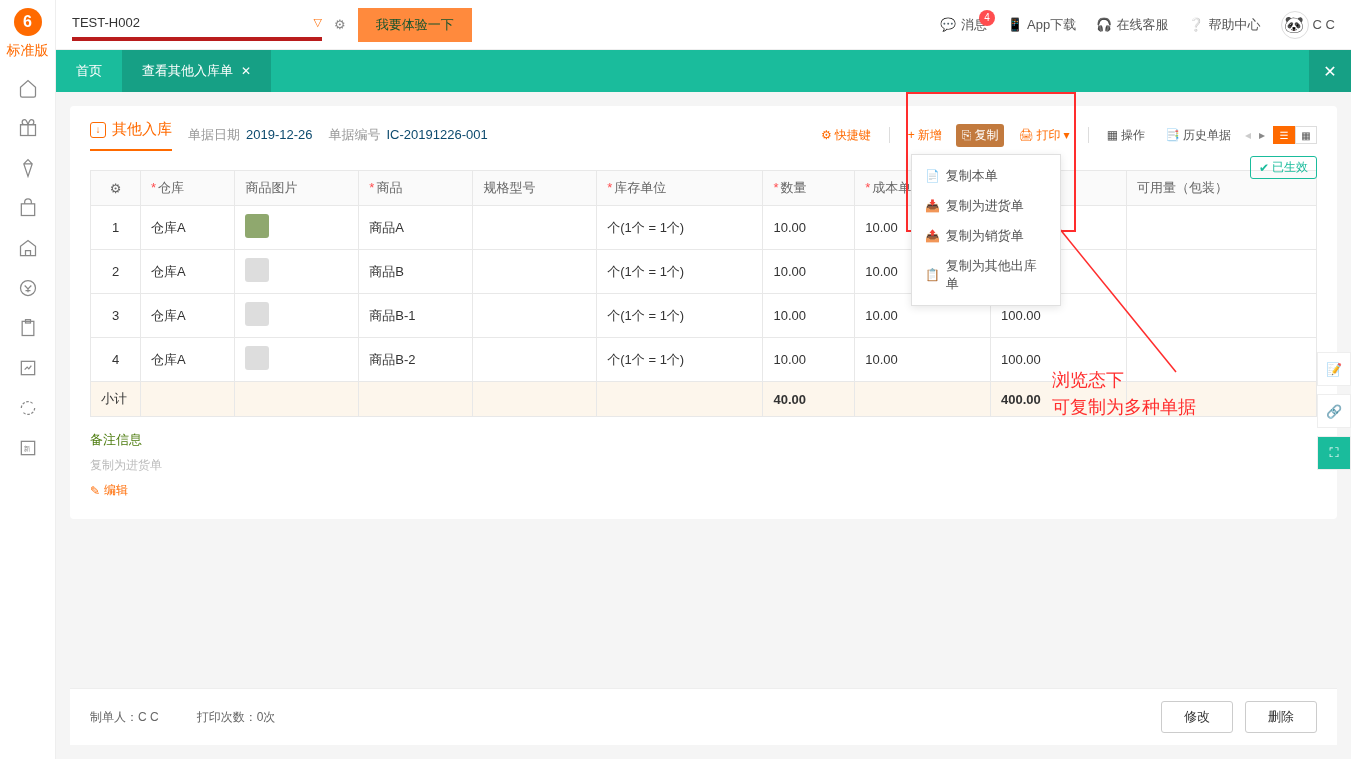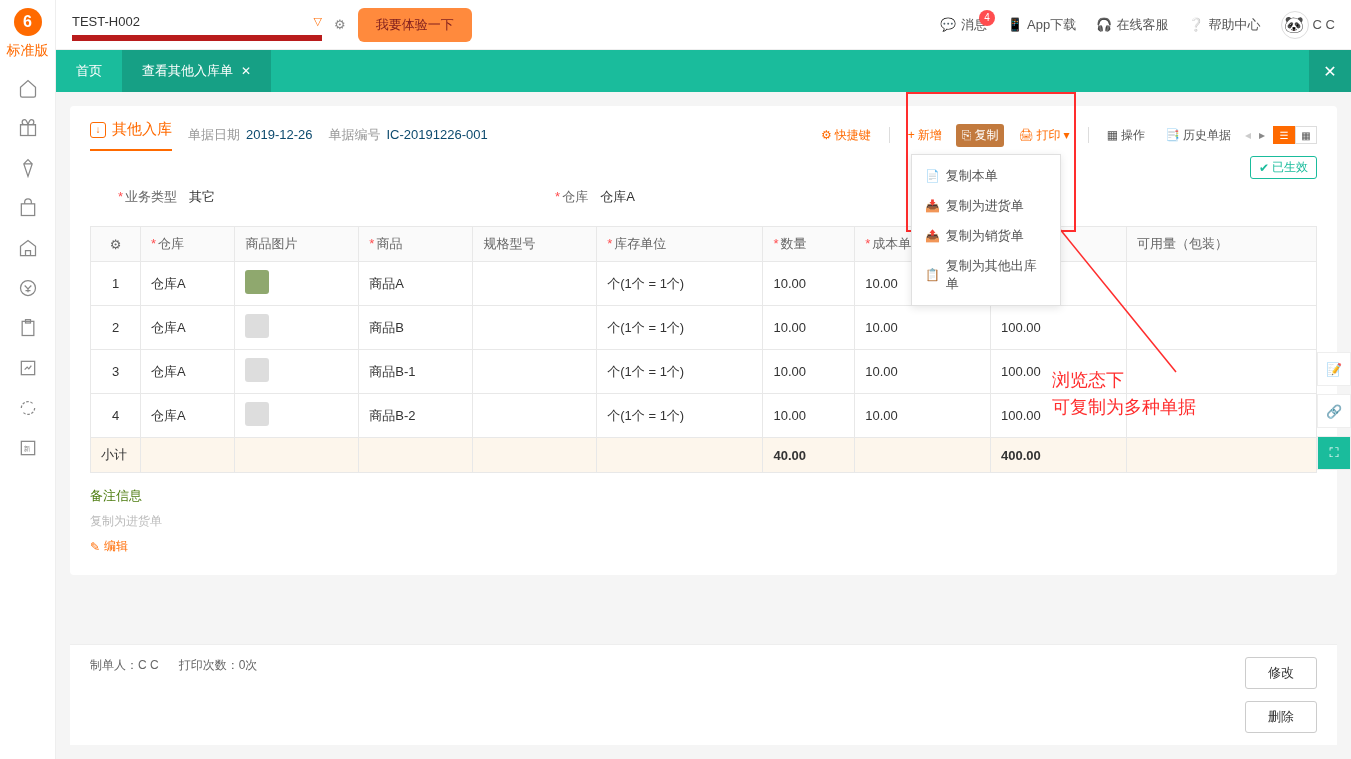--- a/index.html
+++ b/index.html
@@ -8,24 +8,24 @@
 .app { display: flex; height: 759px; }
 .sidebar { width: 56px; background: #fff; border-right: 1px solid #eee; display: flex; flex-direction: column; align-items: center; padding-top: 8px; gap: 16px; }
 .logo { width: 28px; height: 28px; background: #ff6a00; border-radius: 50%; display: flex; align-items: center; justify-content: center; color: #fff; font-weight: bold; font-size: 16px; }
 .logo-label { font-size: 14px; color: #ff6a00; margin-top: -10px; }
 .side-icon { width: 24px; height: 24px; color: #888; display: flex; align-items: center; justify-content: center; }
 .side-icon svg { width: 20px; height: 20px; stroke: #888; fill: none; stroke-width: 1.5; }
 
 .main { flex: 1; display: flex; flex-direction: column; }
 
 .topbar { height: 50px; background: #fff; display: flex; align-items: center; padding: 0 16px; gap: 12px; border-bottom: 1px solid #eee; }
-.org-select { width: 250px; height: 32px; border-bottom: 6px solid #b91c1c; display: flex; align-items: center; justify-content: space-between; color: #333; }
+.org-select { width: 250px; height: 32px; border-bottom: 4px solid #b91c1c; display: flex; align-items: center; justify-content: space-between; color: #333; }
 .chev { color: #ff6a00; font-size: 11px; }
 .gear-top { color: #888; }
-.trial-btn { background: #ff8a3d; color: #7f1d1d; border: none; padding: 8px 18px; border-radius: 6px; font-size: 13px; }
+.trial-btn { background: #ff8a3d; color: #14532d; border: none; padding: 8px 18px; border-radius: 0; font-size: 13px; }
 .top-right { margin-left: auto; display: flex; align-items: center; gap: 20px; color: #555; }
 .tr-item { display: flex; align-items: center; gap: 4px; position: relative; }
 .badge { position: absolute; top: -6px; right: -8px; background: #ff4d4f; color: #fff; border-radius: 50%; width: 16px; height: 16px; font-size: 10px; display: flex; align-items: center; justify-content: center; }
 .avatar { width: 28px; height: 28px; border-radius: 50%; background: #fff; border: 1px solid #ddd; overflow: hidden; display:flex; align-items:center; justify-content:center; font-size:16px; }
 
 .tabbar { height: 42px; background: #1abc9c; display: flex; align-items: center; }
 .tab { padding: 0 20px; height: 100%; display: flex; align-items: center; color: #fff; gap: 8px; }
 .tab.active { background: #16a085; }
 .close-tab { font-size: 12px; }
 .tabbar-close { margin-left: auto; width: 42px; height: 42px; background: #16a085; color: #fff; display: flex; align-items: center; justify-content: center; font-size: 16px; }
@@ -68,22 +68,22 @@
 .thumb.gray { background: #ddd; }
 .subtotal td { background: #fdf6ec; }
 .subtotal .st-label { }
 .bold { font-weight: bold; }
 
 .remarks { margin-top: 14px; }
 .remarks h4 { font-size: 13px; font-weight: normal; color: #4d7c0f; margin-bottom: 8px; }
 .remarks .empty { color: #bbb; font-size: 12px; margin-bottom: 8px; }
 .remarks .edit { color: #ff6a00; font-size: 12px; display:flex; align-items:center; gap:4px; }
 
-.footer { margin-top: auto; background: #fff; border-top: 1px solid #eee; padding: 12px 20px; display: flex; color: #666; font-size: 12px; }
-.footer .btns { margin-left: auto; display: flex; gap: 12px; flex-direction: column; }
+.footer { margin-top: auto; background: #fff; border-top: 1px solid #eee; padding: 12px 20px; display: flex; align-items: center; color: #666; font-size: 12px; gap: 18px; }
+.footer .btns { margin-left: auto; display: flex; gap: 12px; }
 .footer button { border: 1px solid #ccc; background: #fff; padding: 6px 22px; border-radius: 3px; font-size: 13px; color: #333; }
 
 .side-float { position: absolute; right: 0; top: 260px; width: 34px; display: flex; flex-direction: column; gap: 8px; }
 .sf-item { width: 34px; height: 34px; background: #fff; border: 1px solid #eee; display:flex; align-items:center; justify-content:center; color:#999; }
 .sf-item.green { background: #1abc9c; color: #fff; }
 
 .annotation-box { position: absolute; border: 2px solid #ff2d2d; pointer-events: none; }
 .annotation-arrow { position: absolute; pointer-events: none; }
 .annotation-text { position: absolute; color: #ff2d2d; font-size: 18px; line-height: 1.5; pointer-events: none; }
 </style>
@@ -265,24 +265,20 @@
               <div class="vt">▦</div>
             </div>
           </div>
         </div>
 
         <div class="status-badge">
             <span>✔</span>
             <span>已生效</span>
           </div>
 
-        <div class="form-row">
-          <div class="form-item"><span class="req">*</span><span class="lbl">业务类型</span><span>其它</span></div>
-          <div class="form-item" style="margin-left:260px"><span class="req">*</span><span class="lbl">仓库</span><span>仓库A</span></div>
-        </div>
 
         <table class="tbl">
           <thead>
             <tr>
               <th class="gear-cell">⚙</th>
               <th><span class="req">*</span><span>仓库</span></th>
               <th>商品图片</th>
               <th><span class="req">*</span><span>商品</span></th>
               <th>规格型号</th>
               <th><span class="req">*</span><span>库存单位</span></th>

